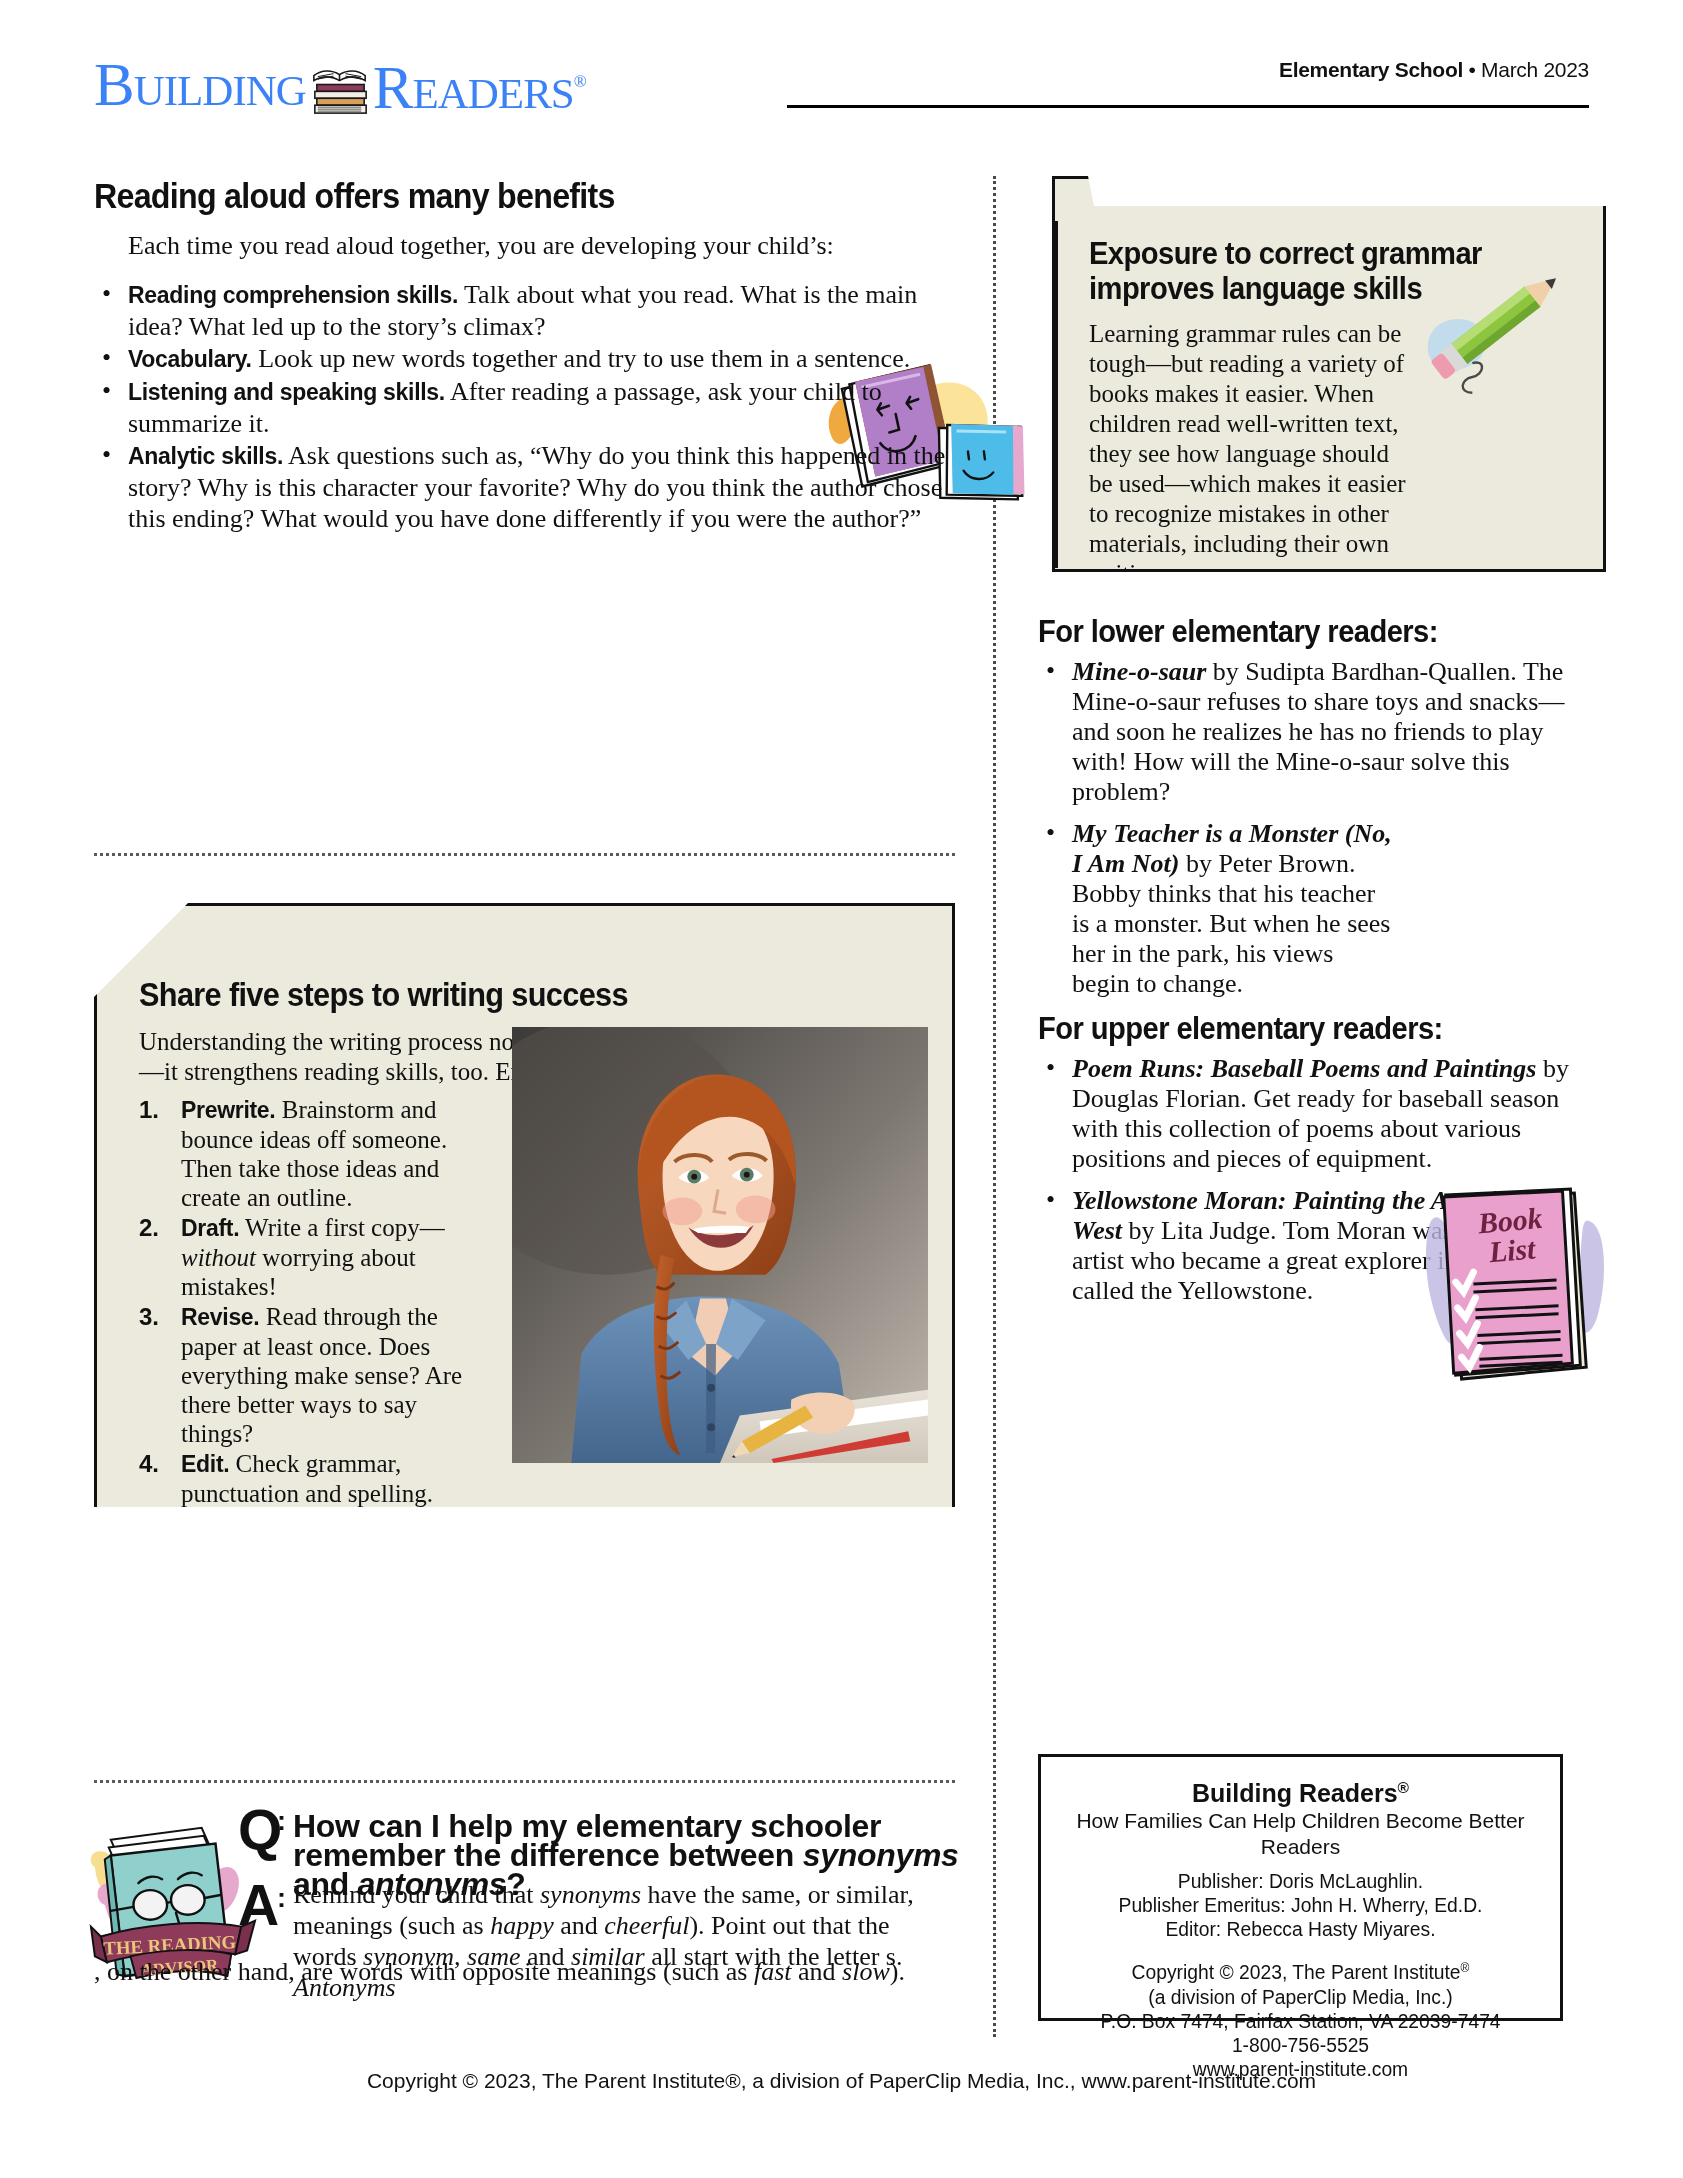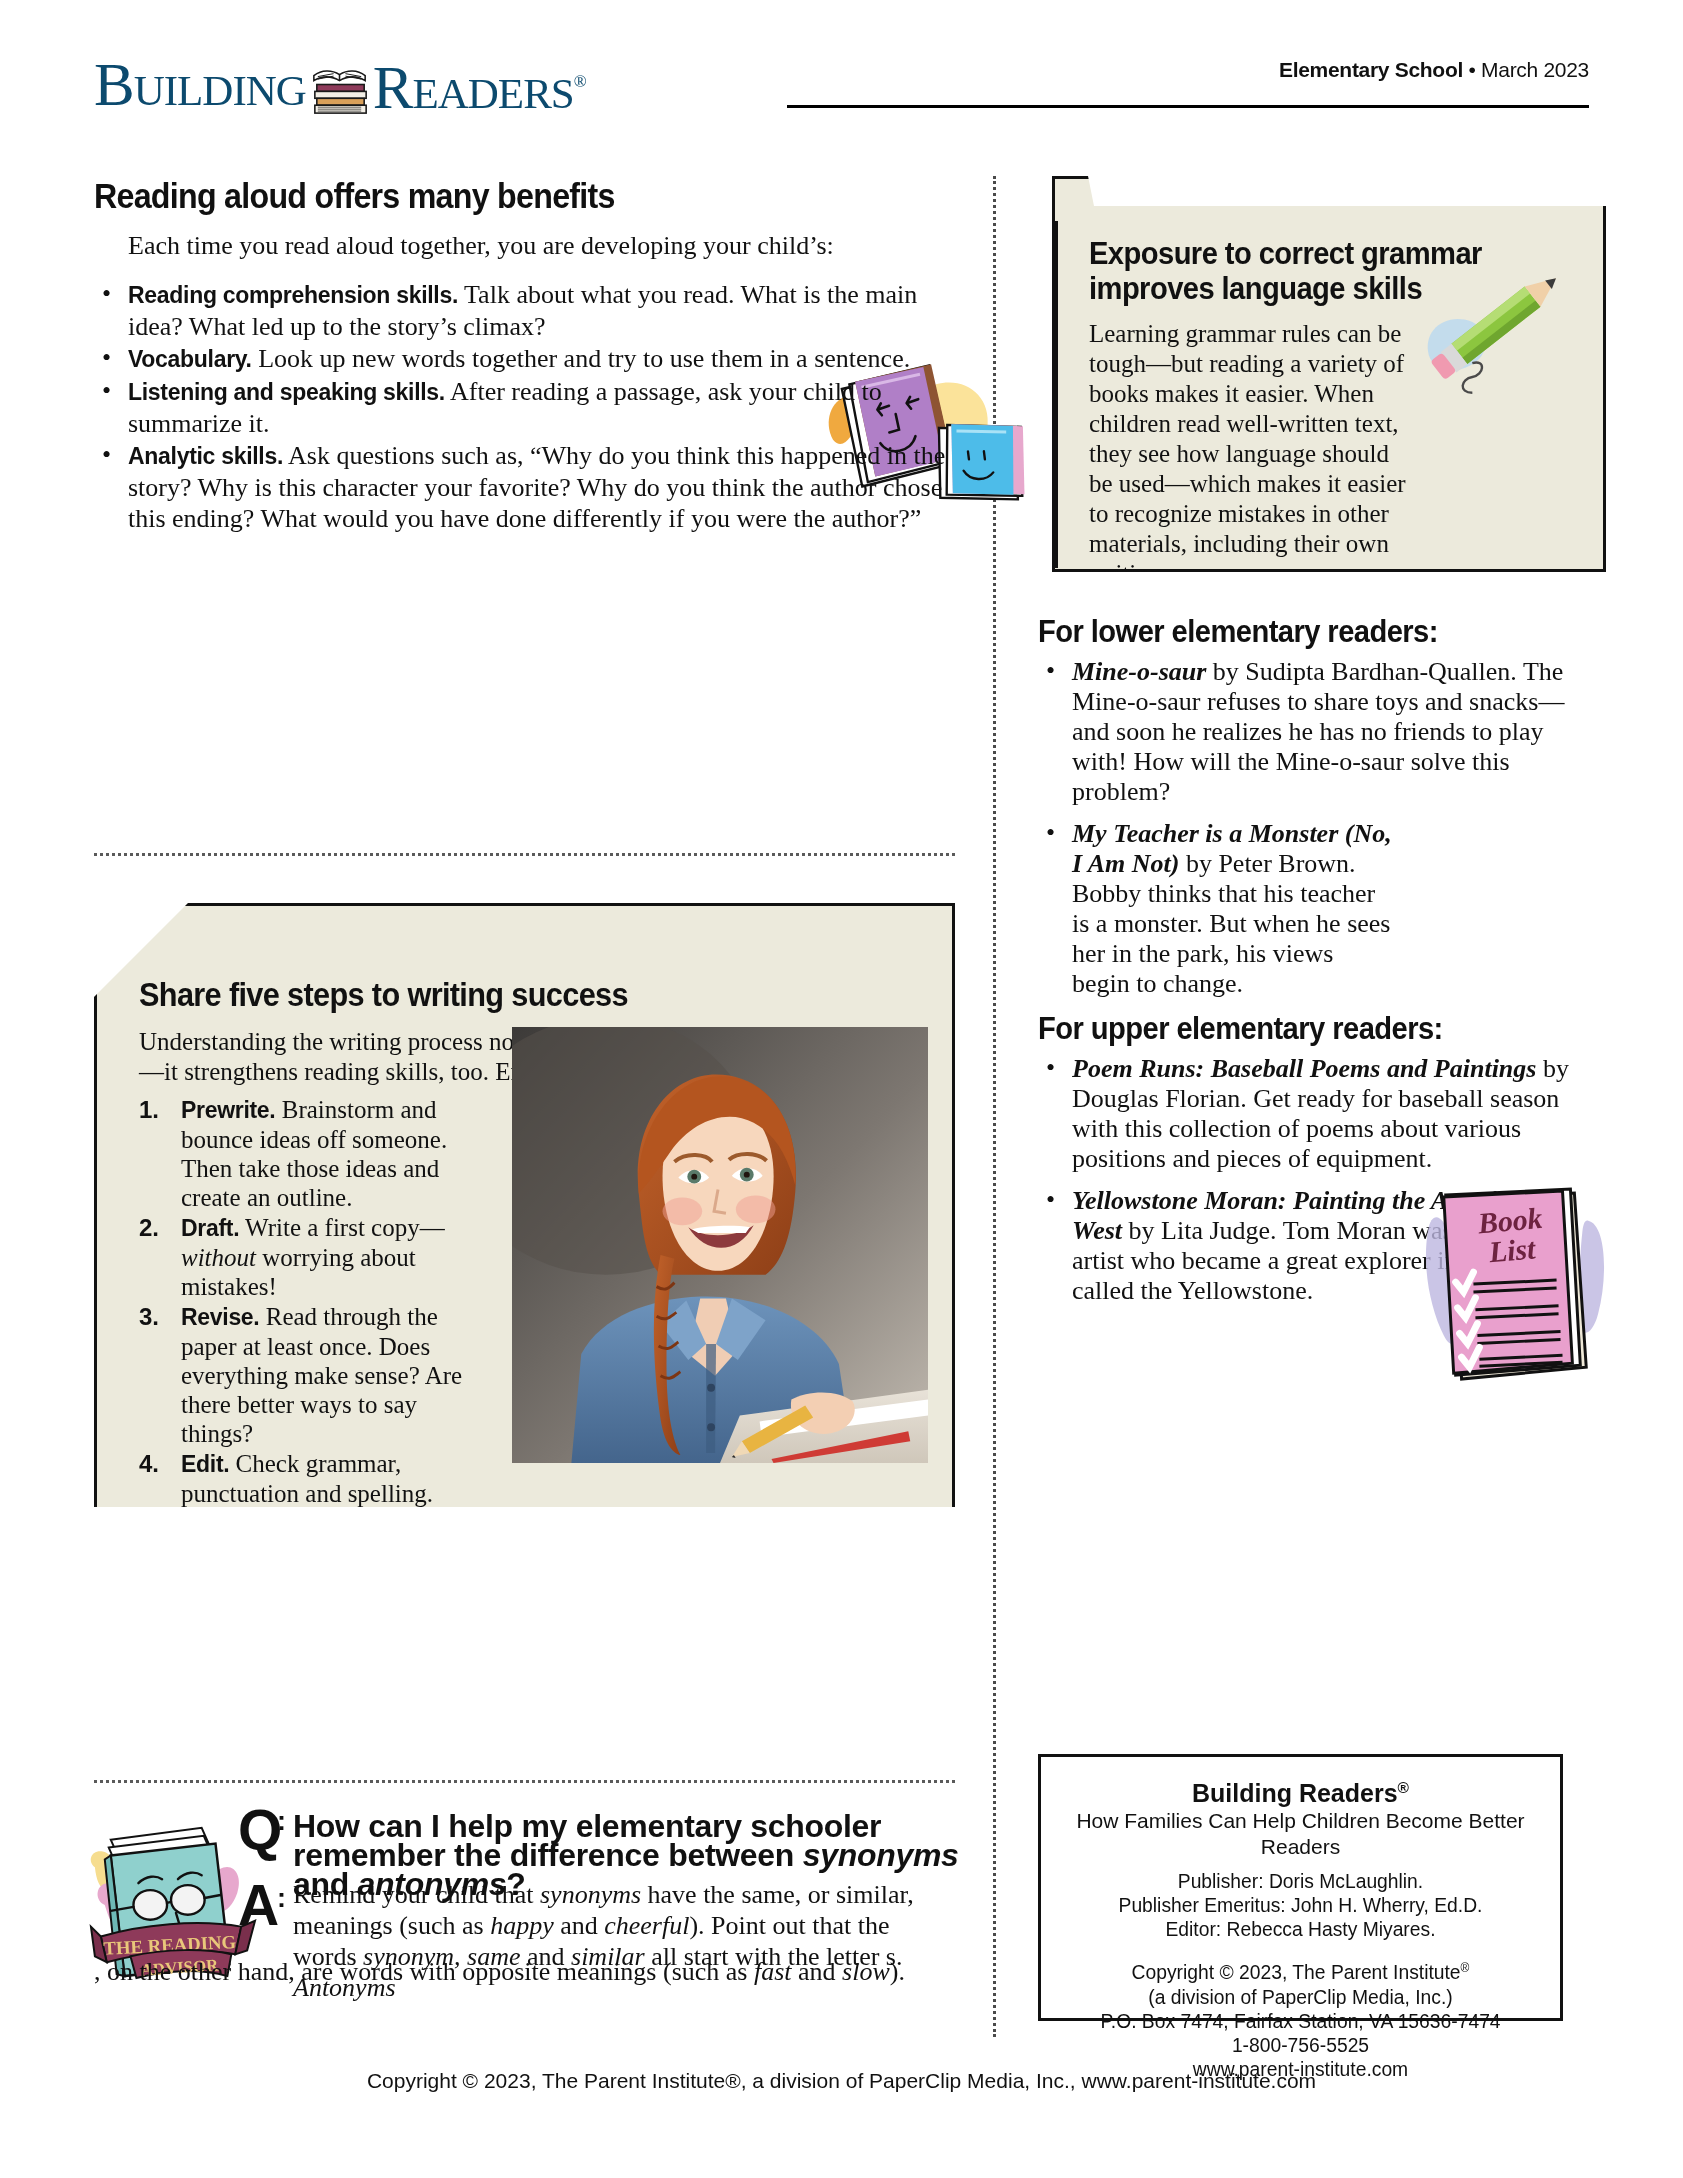--- a/index.html
+++ b/index.html
@@ -15,21 +15,21 @@
   .page { position: relative; width: 1683px; height: 2178px; padding: 0; }
 
   
   .masthead {
     position: absolute; left: 94px; top: 48px; width: 1495px; height: 79px;
   }
   .logo-wrap { position: absolute; left: 0; top: 0; display: flex; align-items: center; }
   .logo-word {
     font-family: "Liberation Serif", serif;
     font-size: 61px; line-height: 61px; letter-spacing: -1px;
-    font-variant: small-caps; font-weight: 400; color: #0c4a6e;
+    font-variant: small-caps; font-weight: 400; color: #3b82f6;
   }
   .logo-books { width: 73px; height: 73px; position: relative; margin: 0 -4px 0 -2px; }
   .logo-reg { font-size: 17px; vertical-align: super; font-variant: normal; }
   .rule-line {
     position: absolute; left: 693px; top: 57px; width: 802px; height: 3px; background: #000;
   }
   .issue-line {
     position: absolute; right: 0; top: 10px; text-align: right;
     font-family: "Liberation Sans", sans-serif;
     font-size: 21px; letter-spacing: -0.3px;
@@ -493,21 +493,21 @@
     <div class="pub-title"><span>Building Readers</span><sup class="reg">®</sup></div>
     <div class="pub-sub">How Families Can Help Children Become Better Readers</div>
     <div class="pub-small">
       <div>Publisher: Doris McLaughlin.</div>
       <div>Publisher Emeritus: John H. Wherry, Ed.D.</div>
       <div>Editor: Rebecca Hasty Miyares.</div>
     </div>
     <div class="pub-small2">
       <div><span>Copyright © 2023, The Parent Institute</span><sup class="reg">®</sup></div>
       <div>(a division of PaperClip Media, Inc.)</div>
-      <div>P.O. Box 7474, Fairfax Station, VA 15636-7474</div>
+      <div>P.O. Box 7474, Fairfax Station, VA 22039-7474</div>
       <div>1-800-756-5525</div>
       <div>www.parent-institute.com</div>
     </div>
   </div>
 
   <div class="page-footer">Copyright © 2023, The Parent Institute®, a division of PaperClip Media, Inc., www.parent-institute.com</div>
 
 </div>
 
 

